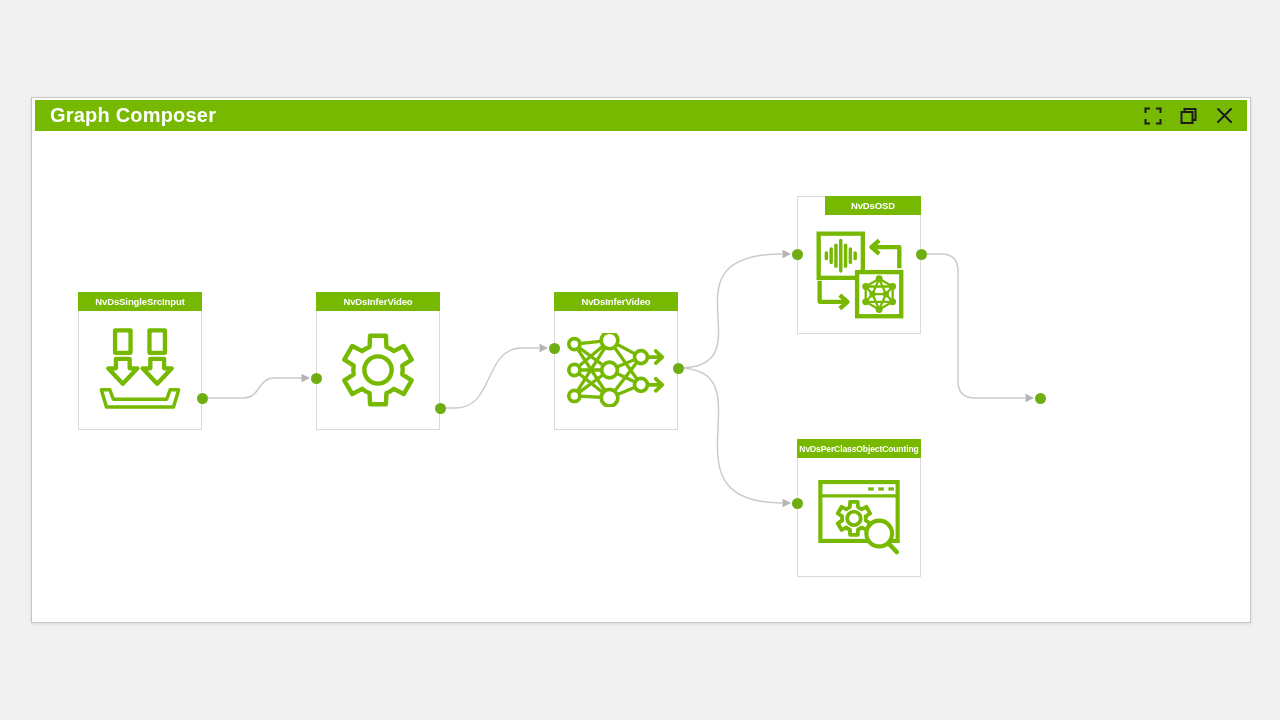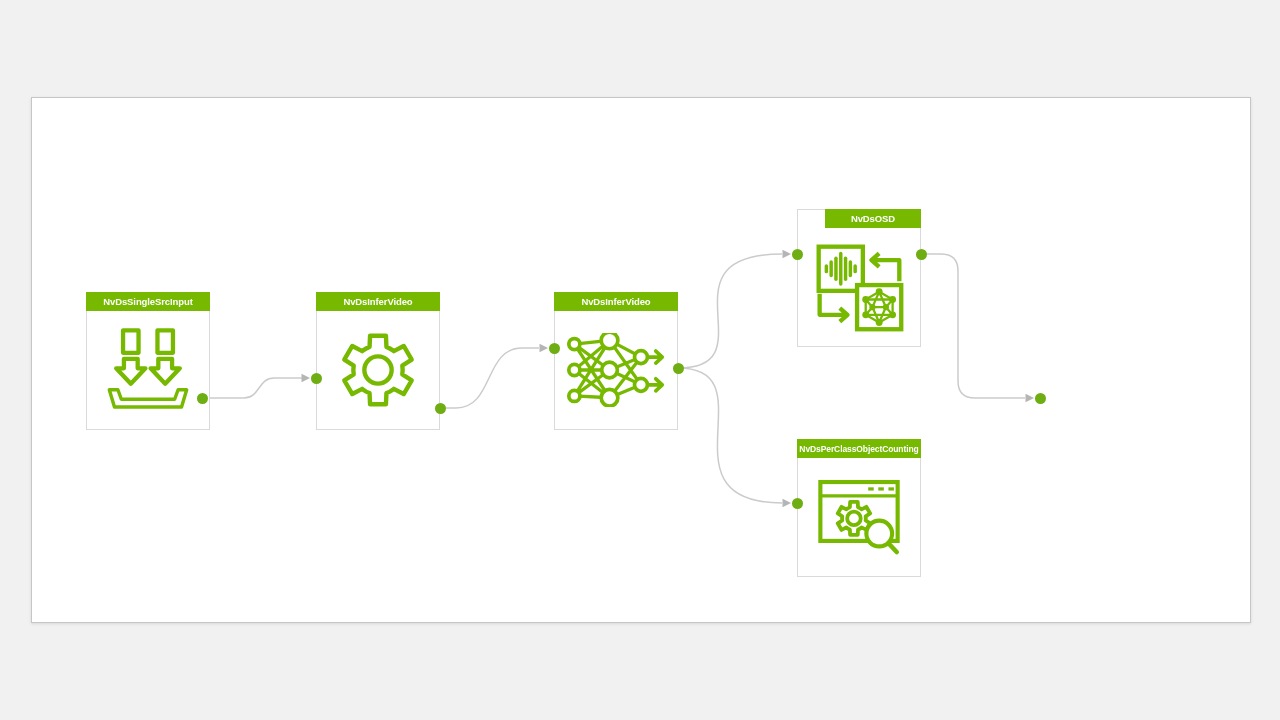--- a/index.html
+++ b/index.html
@@ -47,41 +47,70 @@
     position:absolute; width:11px; height:11px; border-radius:50%;
     background:#6fae12;
   }
   .icon-svg { stroke:#76b900; fill:none; }
 </style>
 </head>
 <body>
 
 <div class="window">
 
+  <div class="titlebar">
+    <div class="title">Graph Composer</div>
+    <div class="controls">
+      <div class="ctrl-btn">
+        <svg width="18" height="18" viewBox="0 0 18 18">
+          <g fill="none" stroke="#1c1c1c" stroke-width="2">
+            <path d="M1.5,6 V1.5 H6"></path>
+              <path d="M12,1.5 H16.5 V6"></path>
+            <path d="M16.5,12 V16.5 H12"></path>
+              <path d="M6,16.5 H1.5 V12"></path>
+          </g>
+        </svg>
+      </div>
+      <div class="ctrl-btn">
+        <svg width="19" height="19" viewBox="0 0 19 19">
+          <rect x="5.5" y="3" width="11" height="11" fill="none" stroke="#1c1c1c" stroke-width="2"></rect>
+          <rect x="2.5" y="6" width="11" height="11" fill="#76b900" stroke="#1c1c1c" stroke-width="2"></rect>
+        </svg>
+      </div>
+      <div class="ctrl-btn">
+        <svg width="17" height="17" viewBox="0 0 17 17">
+          <g stroke="#1c1c1c" stroke-width="2" stroke-linecap="round">
+            <line x1="2" y1="2" x2="15" y2="15"></line>
+              <line x1="15" y1="2" x2="2" y2="15"></line>
+          </g>
+        </svg>
+      </div>
+    </div>
+  </div>
 
   <div class="canvas">
 
     <svg class="wires" viewBox="0 34 1218 524">
       <g fill="none" stroke="#cbcbcb" stroke-width="1.5">
         <path d="M170,300 H212 C228,300 226,280 242,280 H270"></path>
         <path d="M408,310 H424 C462,310 452,250 490,250 H507"></path>
         <path d="M646,270 C739,270 624,156 750,156"></path>
         <path d="M646,270 C739,270 624,405 750,405"></path>
         <path d="M889,156 H909 Q926,156 926,173 V283 Q926,300 943,300 H993"></path>
       </g>
       <g fill="#b5b5b5">
         <path d="M278,280 l-8.5,-4.3 v8.6 z"></path>
         <path d="M516,250 l-8.5,-4.3 v8.6 z"></path>
         <path d="M759,156 l-8.5,-4.3 v8.6 z"></path>
         <path d="M759,405 l-8.5,-4.3 v8.6 z"></path>
         <path d="M1002,300 l-8.5,-4.3 v8.6 z"></path>
       </g>
     </svg>
 
-    <div class="node" style="left:46px; top:160px;margin-left:8px;">
+    <div class="node" style="left:46px; top:160px;">
       <div class="hdr">NvDsSingleSrcInput</div>
       <div class="body">
         <svg class="icon-svg" width="86" height="86" viewBox="0 0 100 100">
           <g stroke-width="5" stroke-linejoin="round">
             <rect x="21" y="4" width="18" height="26"></rect>
             <rect x="61" y="4" width="18" height="26"></rect>
             <path d="M22,37 V48 H13 L30,66 L47,48 H38 V37 Z"></path>
             <path d="M62,37 V48 H53 L70,66 L87,48 H78 V37 Z"></path>
           </g>
           <path stroke-width="4" stroke-linejoin="round" d="M5,73 L11,93 H89 L95,73 H85 L81,84 H19 L15,73 Z"></path>
@@ -126,21 +155,21 @@
               <circle cx="82" cy="56" r="7"></circle>
           </g>
           <g stroke-width="4" stroke-linecap="round" stroke-linejoin="round">
             <path d="M90,26 H105 M98,19.5 L105,26 L98,32.5"></path>
             <path d="M90,56 H105 M98,49.5 L105,56 L98,62.5"></path>
           </g>
         </svg>
       </div>
     </div>
 
-    <div class="node" style="left:765px; top:77px;padding-left:28px;">
+    <div class="node" style="left:765px; top:64px;padding-left:28px;">
       <div class="hdr">NvDsOSD</div>
       <div class="body">
         <svg class="icon-svg" width="96" height="96" viewBox="0 0 100 100">
           <rect x="8" y="8" width="46" height="46" stroke-width="4.5"></rect>
           <g stroke-width="3.6" stroke-linecap="round">
             <line x1="16" y1="28" x2="16" y2="34"></line>
             <line x1="21" y1="24" x2="21" y2="38"></line>
             <line x1="26" y1="20" x2="26" y2="42"></line>
             <line x1="31" y1="15" x2="31" y2="47"></line>
             <line x1="36" y1="20" x2="36" y2="42"></line>

